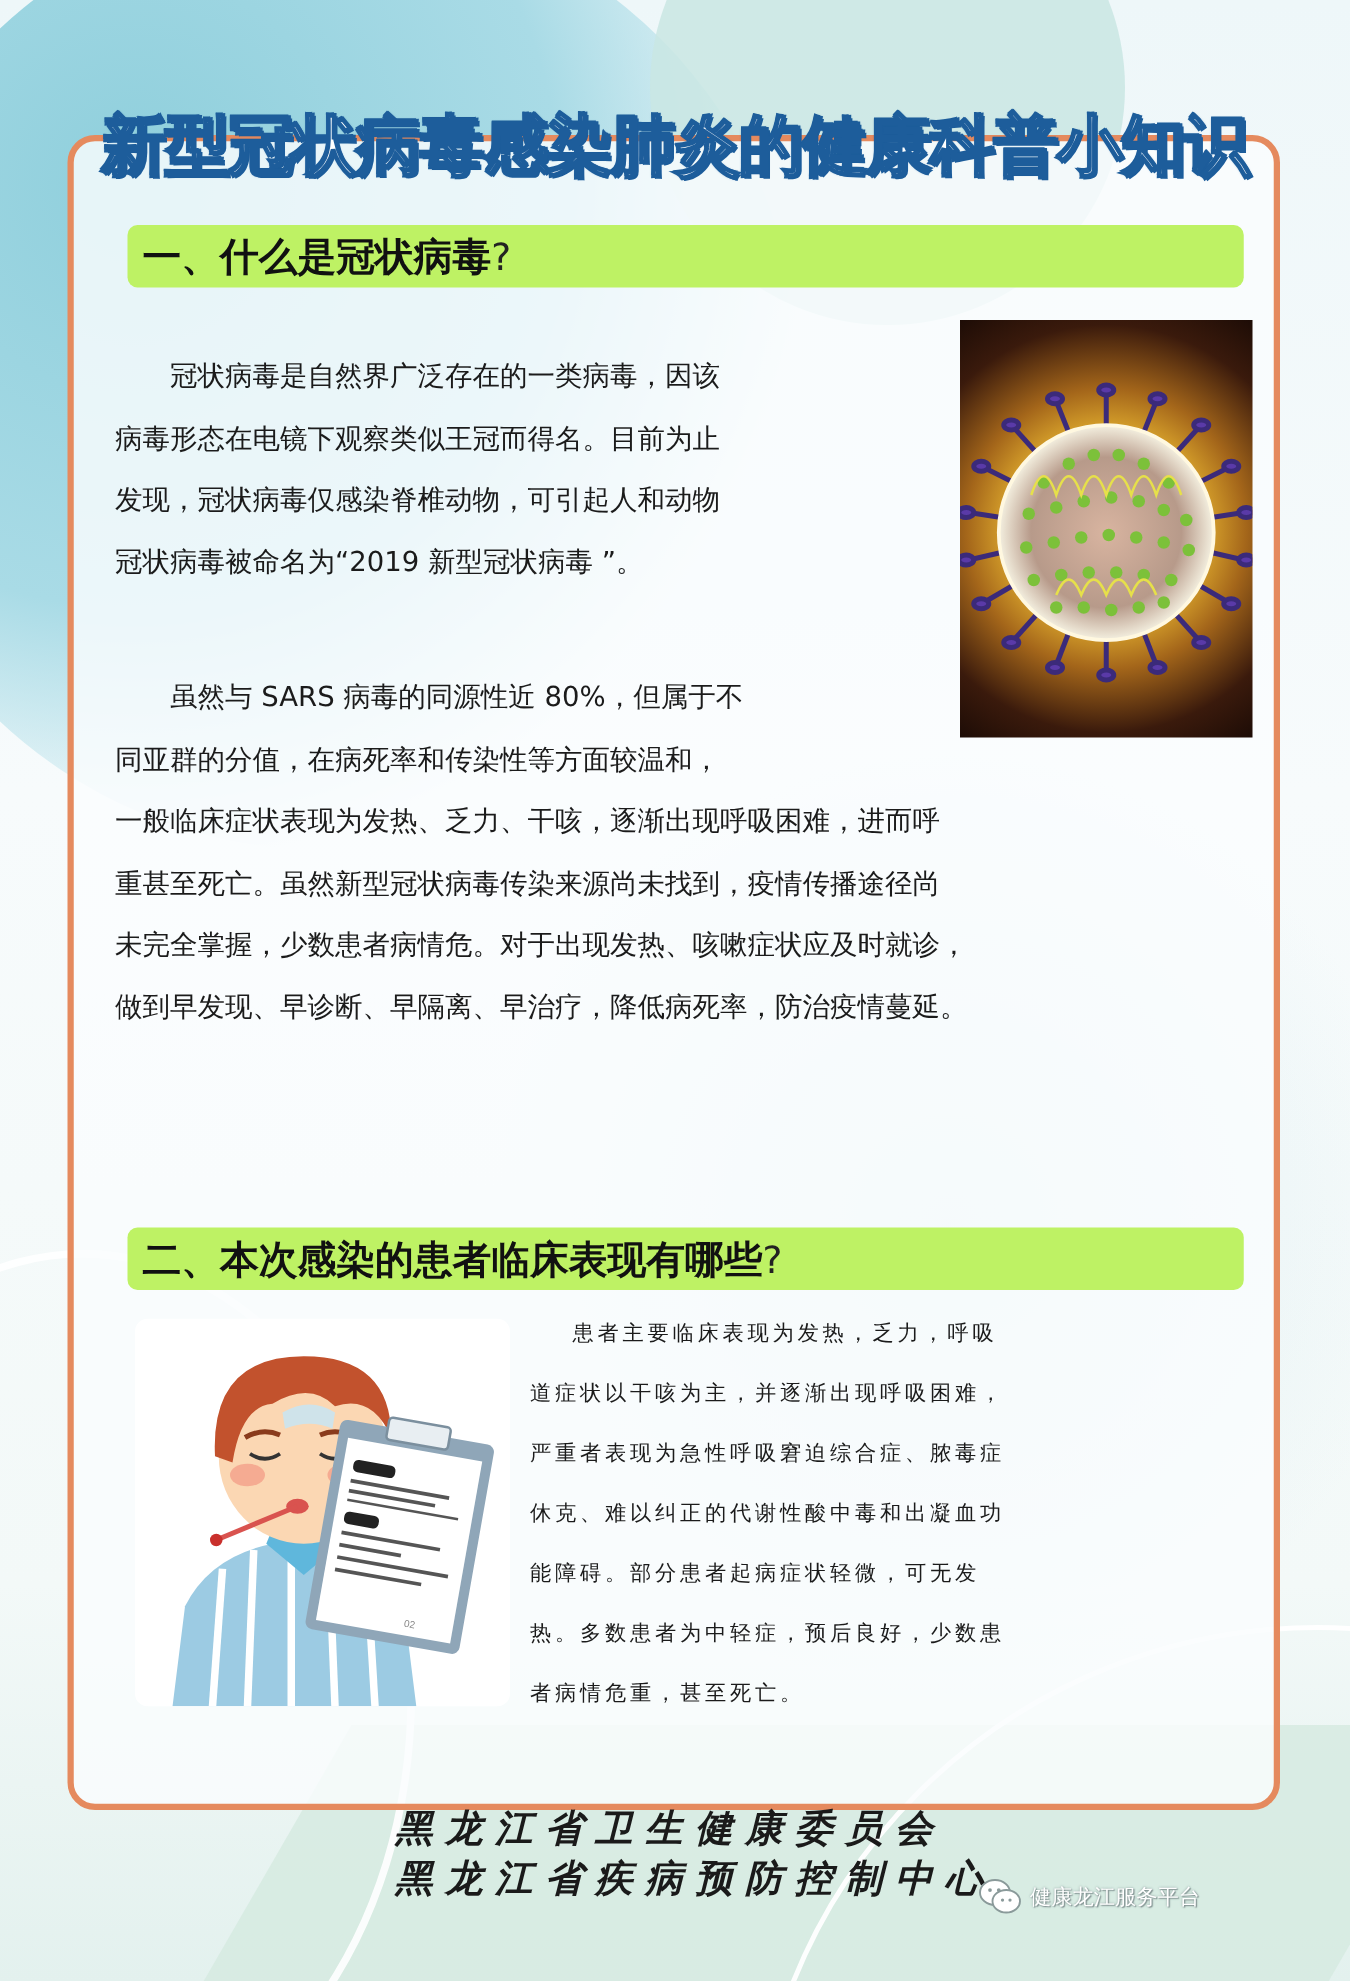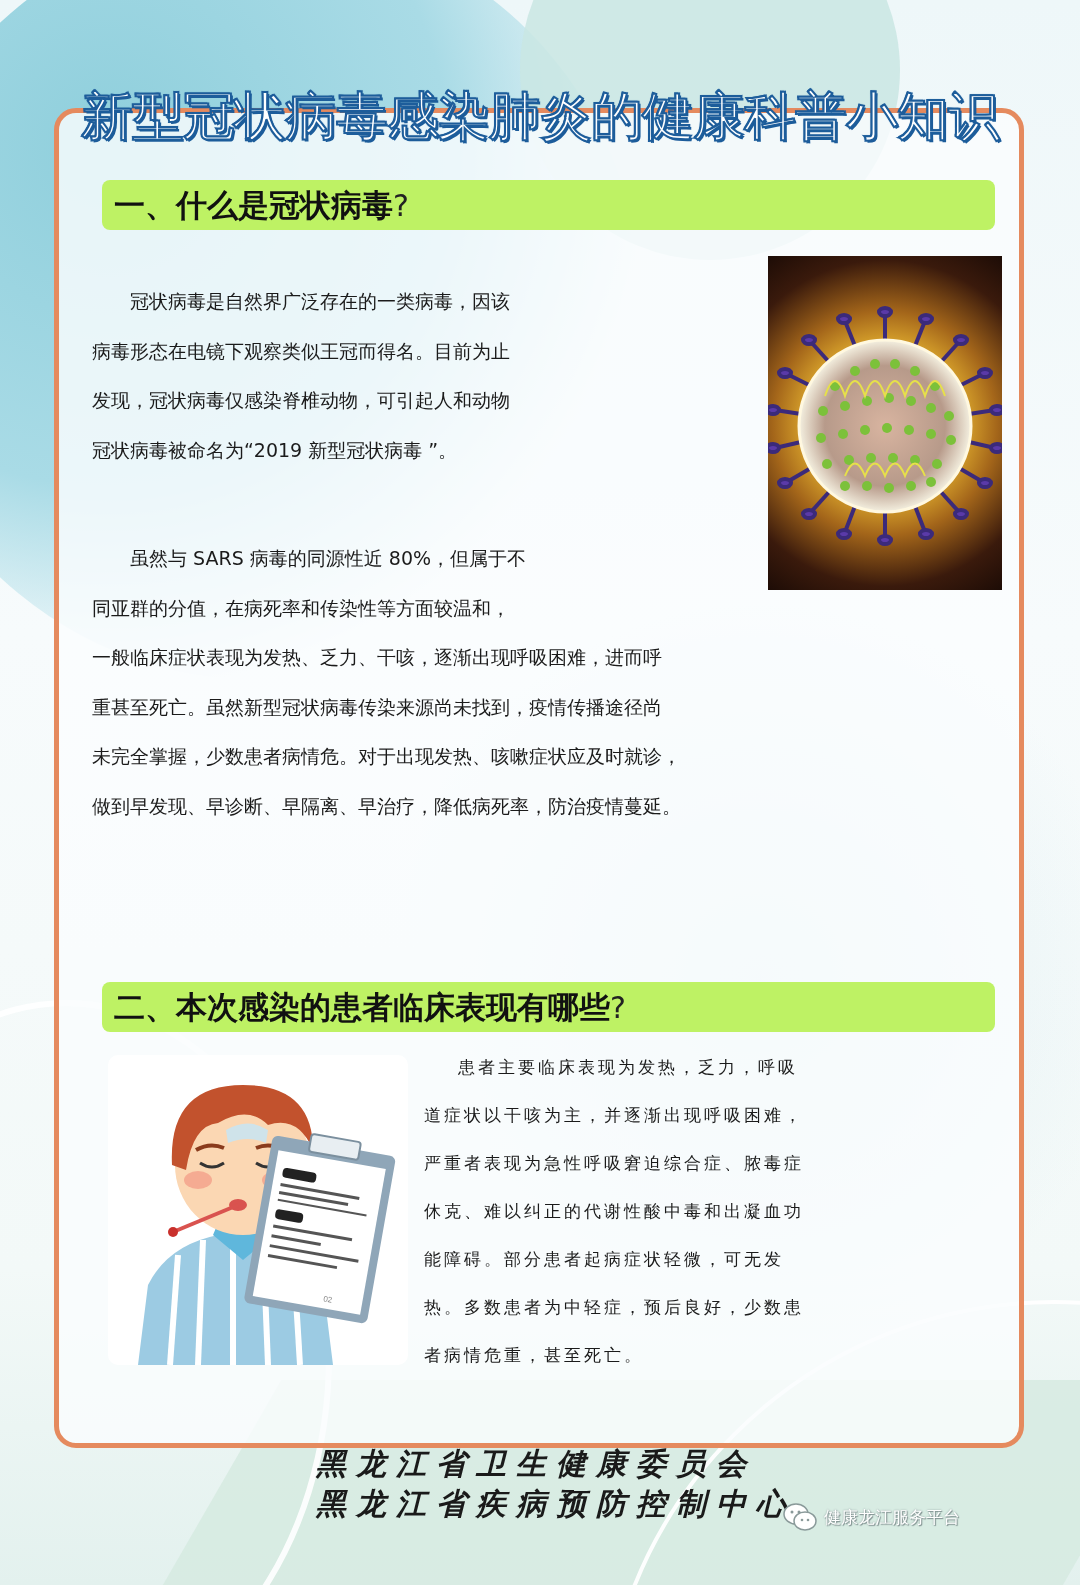--- a/index.html
+++ b/index.html
@@ -19,37 +19,37 @@
   .bg5 { left:160px; top:1380px; width:900px; height:420px; background:#d4eae0; transform:skewX(-30deg); opacity:.8; }
   .bg6 { left:600px; top:1300px; width:900px; height:900px; border-radius:50%; border:4px solid rgba(255,255,255,.95); }
 
   .frame {
     position:absolute; left:54px; top:108px; width:960px; height:1330px;
     border:5px solid #e58a5e; border-radius:22px;
     background: rgba(250,253,254,.82);
   }
   .main-title {
     position:absolute; left:0; width:1080px; top:82px; text-align:center;
-    font-family:"DejaVu Sans", sans-serif; font-weight:normal; font-size:52px; letter-spacing:-1px;
+    font-family:"DejaVu Sans", sans-serif; font-weight:bold; font-size:52px; letter-spacing:-1px;
     color:#ffffff;
     -webkit-text-stroke: 2px #1d5d9b;
     text-shadow: 0 0 2px #1d5d9b, 2px 2px 0 #1d5d9b, -1px -1px 0 #1d5d9b;
     z-index:3;
   }
   .section-bar {
     position:absolute; left:102px; width:893px; height:50px; border-radius:8px;
     background:#bef264; z-index:2;
   }
   .section-bar .txt {
     position:absolute; left:12px; top:5px; font-weight:bold; font-size:31px; color:#111;
   }
   .section-bar .q { font-weight:normal; font-size:30px; color:#222; }
 
   .para {
-    position:absolute; font-size:19px; color:#1b1b1b; z-index:2;
+    position:absolute; font-size:22px; color:#1b1b1b; z-index:2;
     line-height:49.5px; text-align:justify;
   }
   .para p { margin:0; }
   .indent { text-indent:2em; }
 
   .virus {
     position:absolute; left:768px; top:256px; width:234px; height:334px; z-index:2;
     background: radial-gradient(circle at 50% 50%, #fff5c0 0%, #e5b230 35%, #a4661a 55%, #3a1a0c 80%, #1d0c06 100%);
     overflow:hidden;
   }

